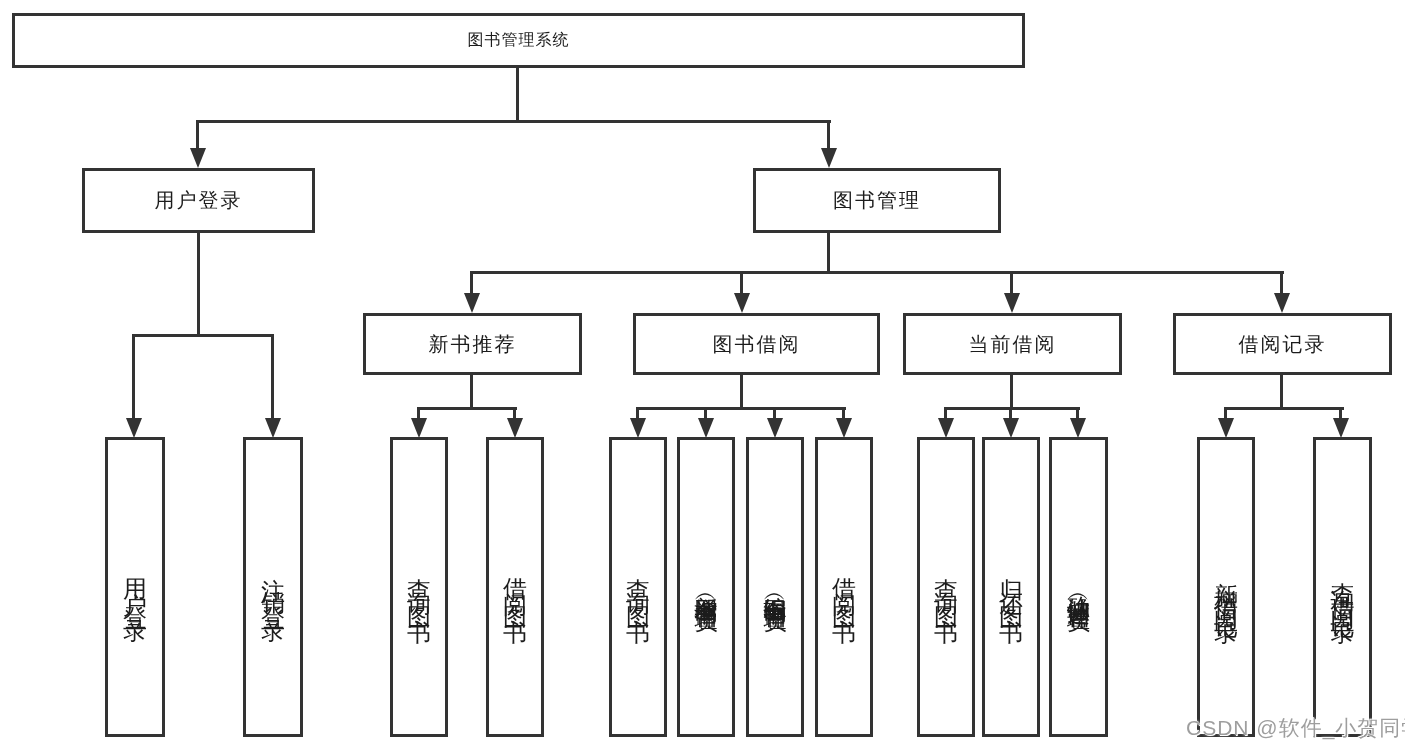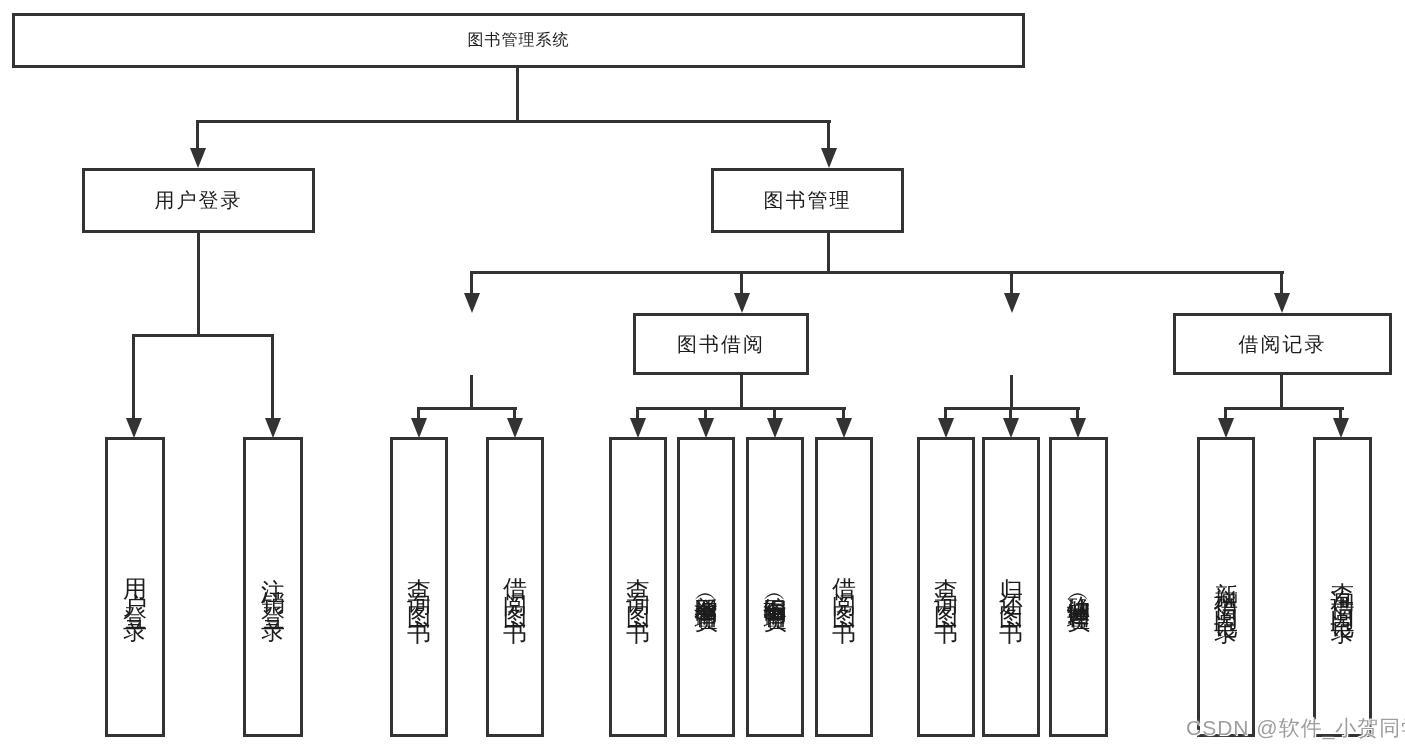--- a/index.html
+++ b/index.html
@@ -67,41 +67,43 @@
   <div class="box hbox rootbox" style="left:12px; top:13px; width:1013px; height:55px;">图书管理系统</div>
 
   <div class="vline" style="left:516px; top:68px;  height:54px;"></div>
   <div class="hline" style="left:196px; top:120px; width:635px;"></div>
   <div class="vline" style="left:196px; top:120px; height:30px;"></div>
   <div class="arrow" style="left:190px; top:148px;"></div>
   <div class="vline" style="left:827px; top:120px; height:30px;"></div>
   <div class="arrow" style="left:821px; top:148px;"></div>
 
   <div class="box hbox" style="left:82px; top:168px; width:233px; height:65px;">用户登录</div>
-  <div class="box hbox" style="left:711px; top:168px; width:193px; height:65px;">图书管理</div>
+  <div class="box hbox" style="left:753px; top:168px; width:248px; height:65px;">图书管理</div>
 
   <div class="vline" style="left:197px; top:233px; height:104px;"></div>
   <div class="hline" style="left:132px; top:334px; width:142px;"></div>
   <div class="vline" style="left:132px; top:334px; height:86px;"></div>
   <div class="arrow" style="left:126px; top:418px;"></div>
   <div class="vline" style="left:271px; top:334px; height:86px;"></div>
   <div class="arrow" style="left:265px; top:418px;"></div>
 
   <div class="vline" style="left:827px; top:233px; height:41px;"></div>
   <div class="hline" style="left:470px; top:271px; width:814px;"></div>
   <div class="vline" style="left:470px;  top:271px; height:24px;"></div>
   <div class="arrow" style="left:464px;  top:293px;"></div>
   <div class="vline" style="left:740px;  top:271px; height:24px;"></div>
   <div class="arrow" style="left:734px;  top:293px;"></div>
   <div class="vline" style="left:1010px; top:271px; height:24px;"></div>
   <div class="arrow" style="left:1004px; top:293px;"></div>
   <div class="vline" style="left:1280px; top:271px; height:24px;"></div>
   <div class="arrow" style="left:1274px; top:293px;"></div>
 
-  <div class="box hbox" style="left:633px; top:313px; width:176px; height:62px;">图书借阅</div>
+  <div class="box hbox" style="left:363px; top:313px; width:219px; height:62px;">新书推荐</div>
+  <div class="box hbox" style="left:633px; top:313px; width:247px; height:62px;">图书借阅</div>
+  <div class="box hbox" style="left:903px; top:313px; width:219px; height:62px;">当前借阅</div>
   <div class="box hbox" style="left:1173px; top:313px; width:219px; height:62px;">借阅记录</div>
 
   <div class="vline" style="left:470px; top:375px; height:35px;"></div>
   <div class="hline" style="left:417px; top:407px; width:100px;"></div>
   <div class="vline" style="left:417px; top:407px; height:13px;"></div>
   <div class="arrow" style="left:411px; top:418px;"></div>
   <div class="vline" style="left:513px; top:407px; height:13px;"></div>
   <div class="arrow" style="left:507px; top:418px;"></div>
 
   <div class="vline" style="left:740px; top:375px; height:35px;"></div>

